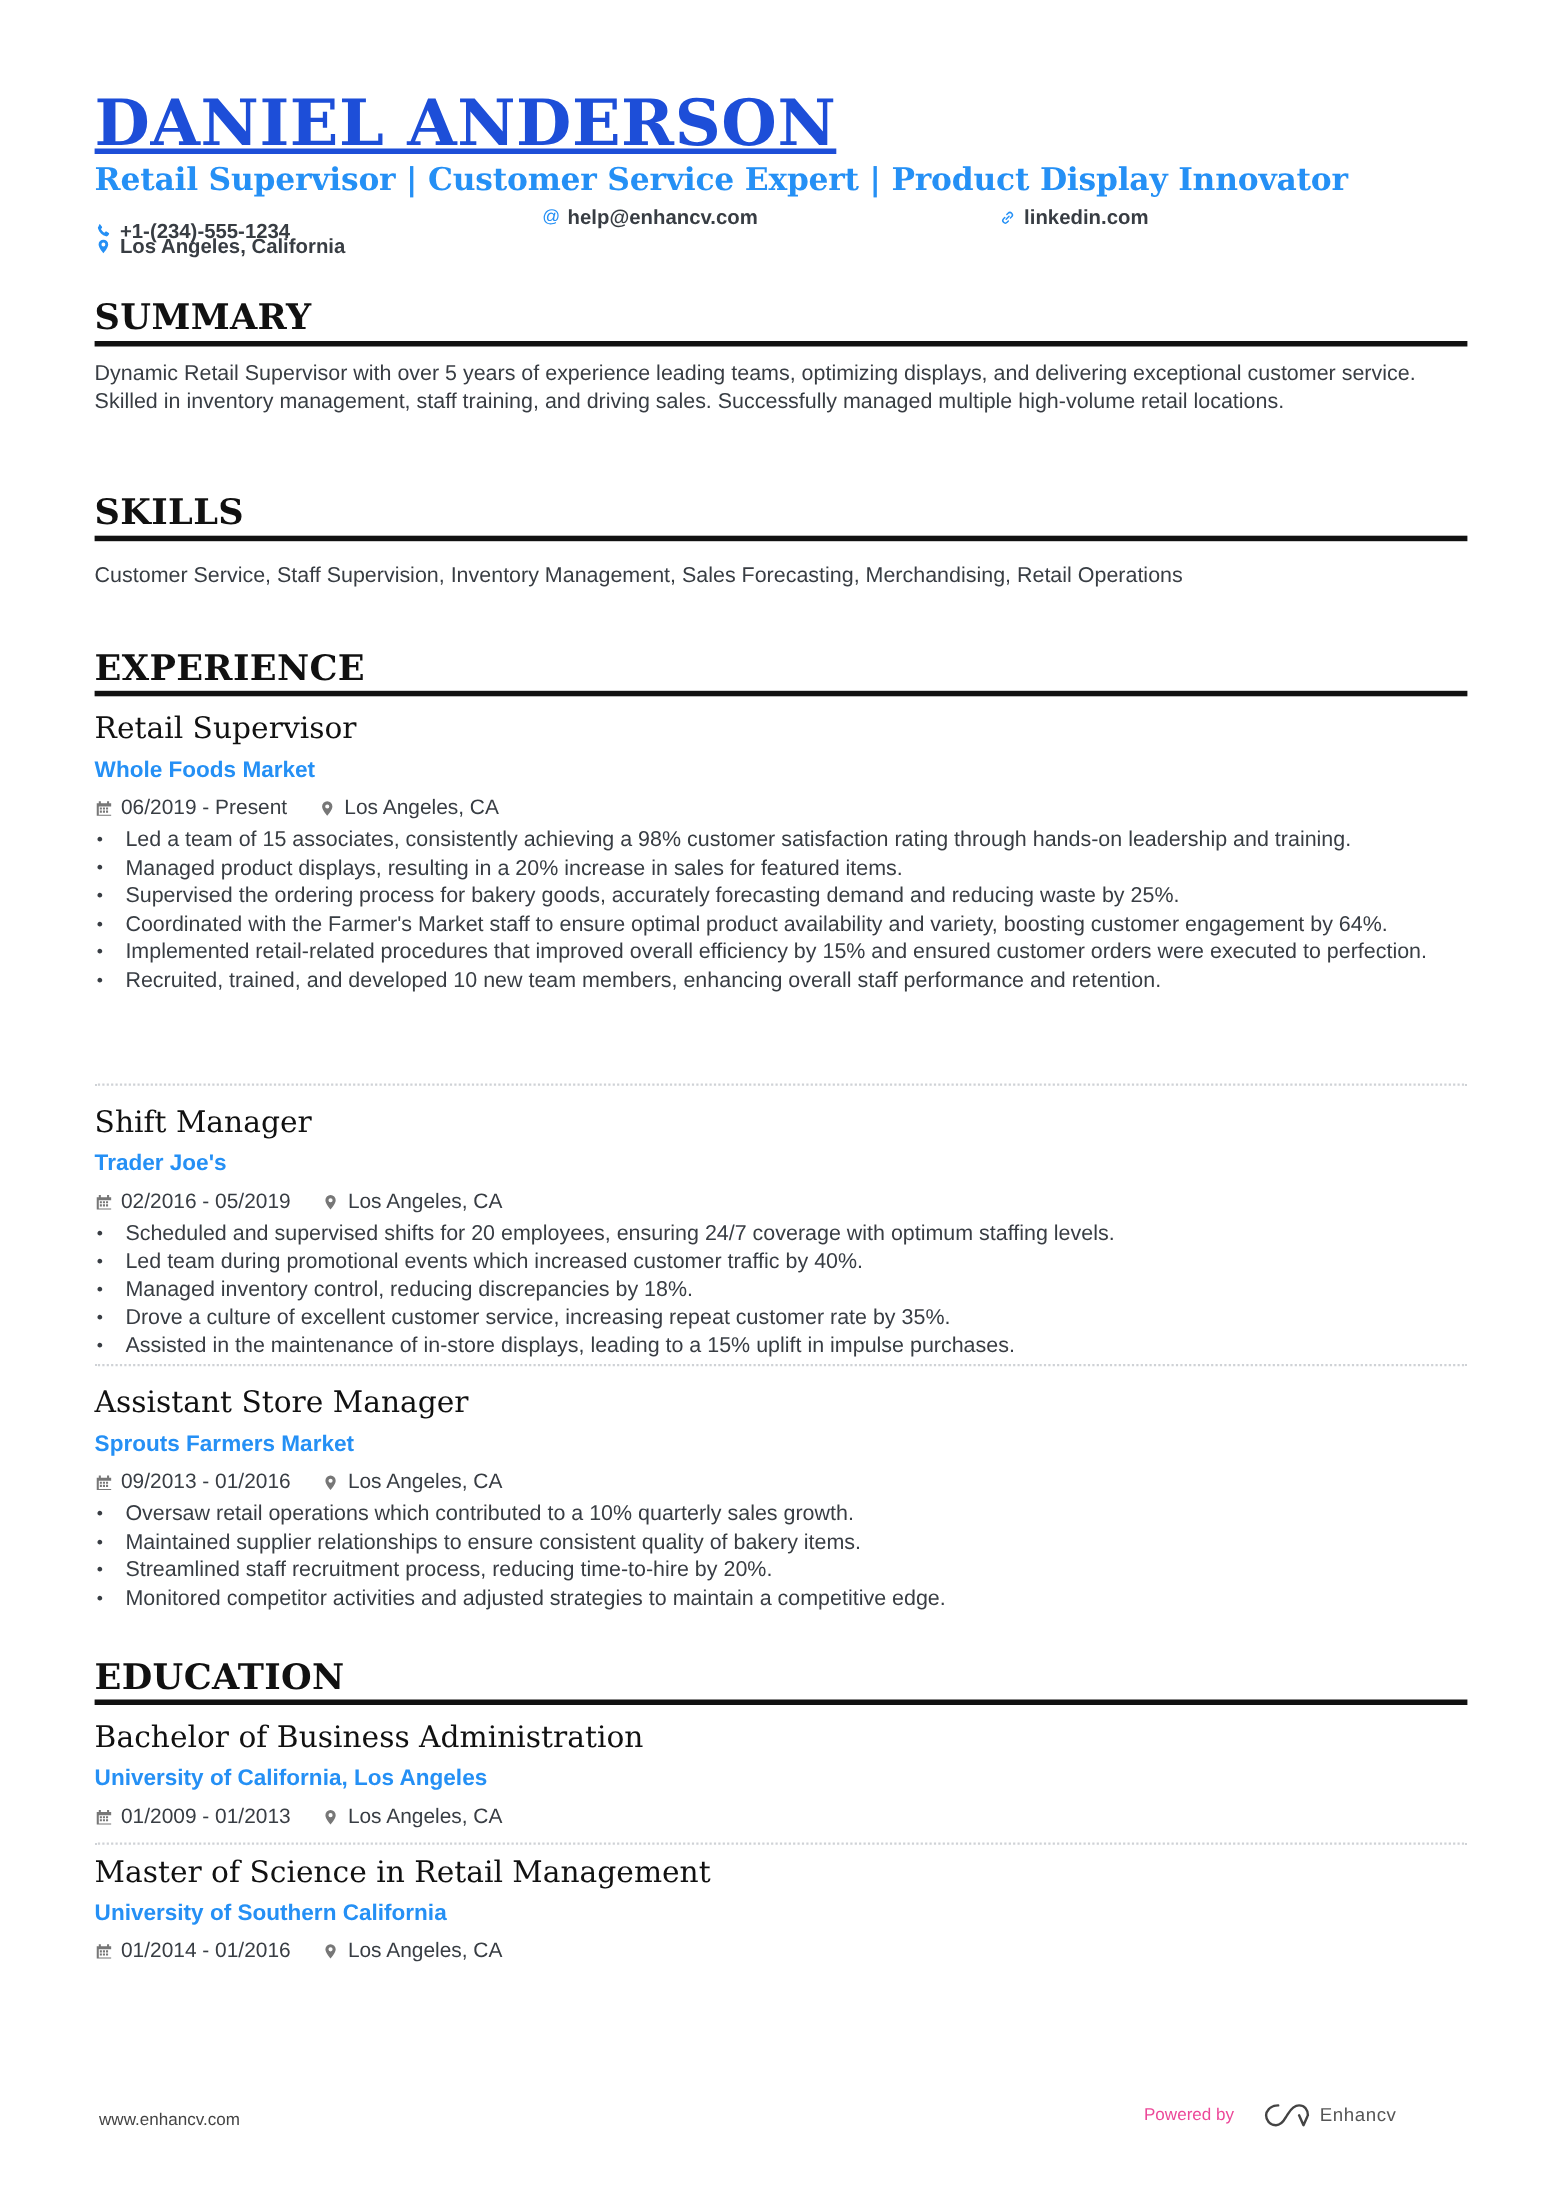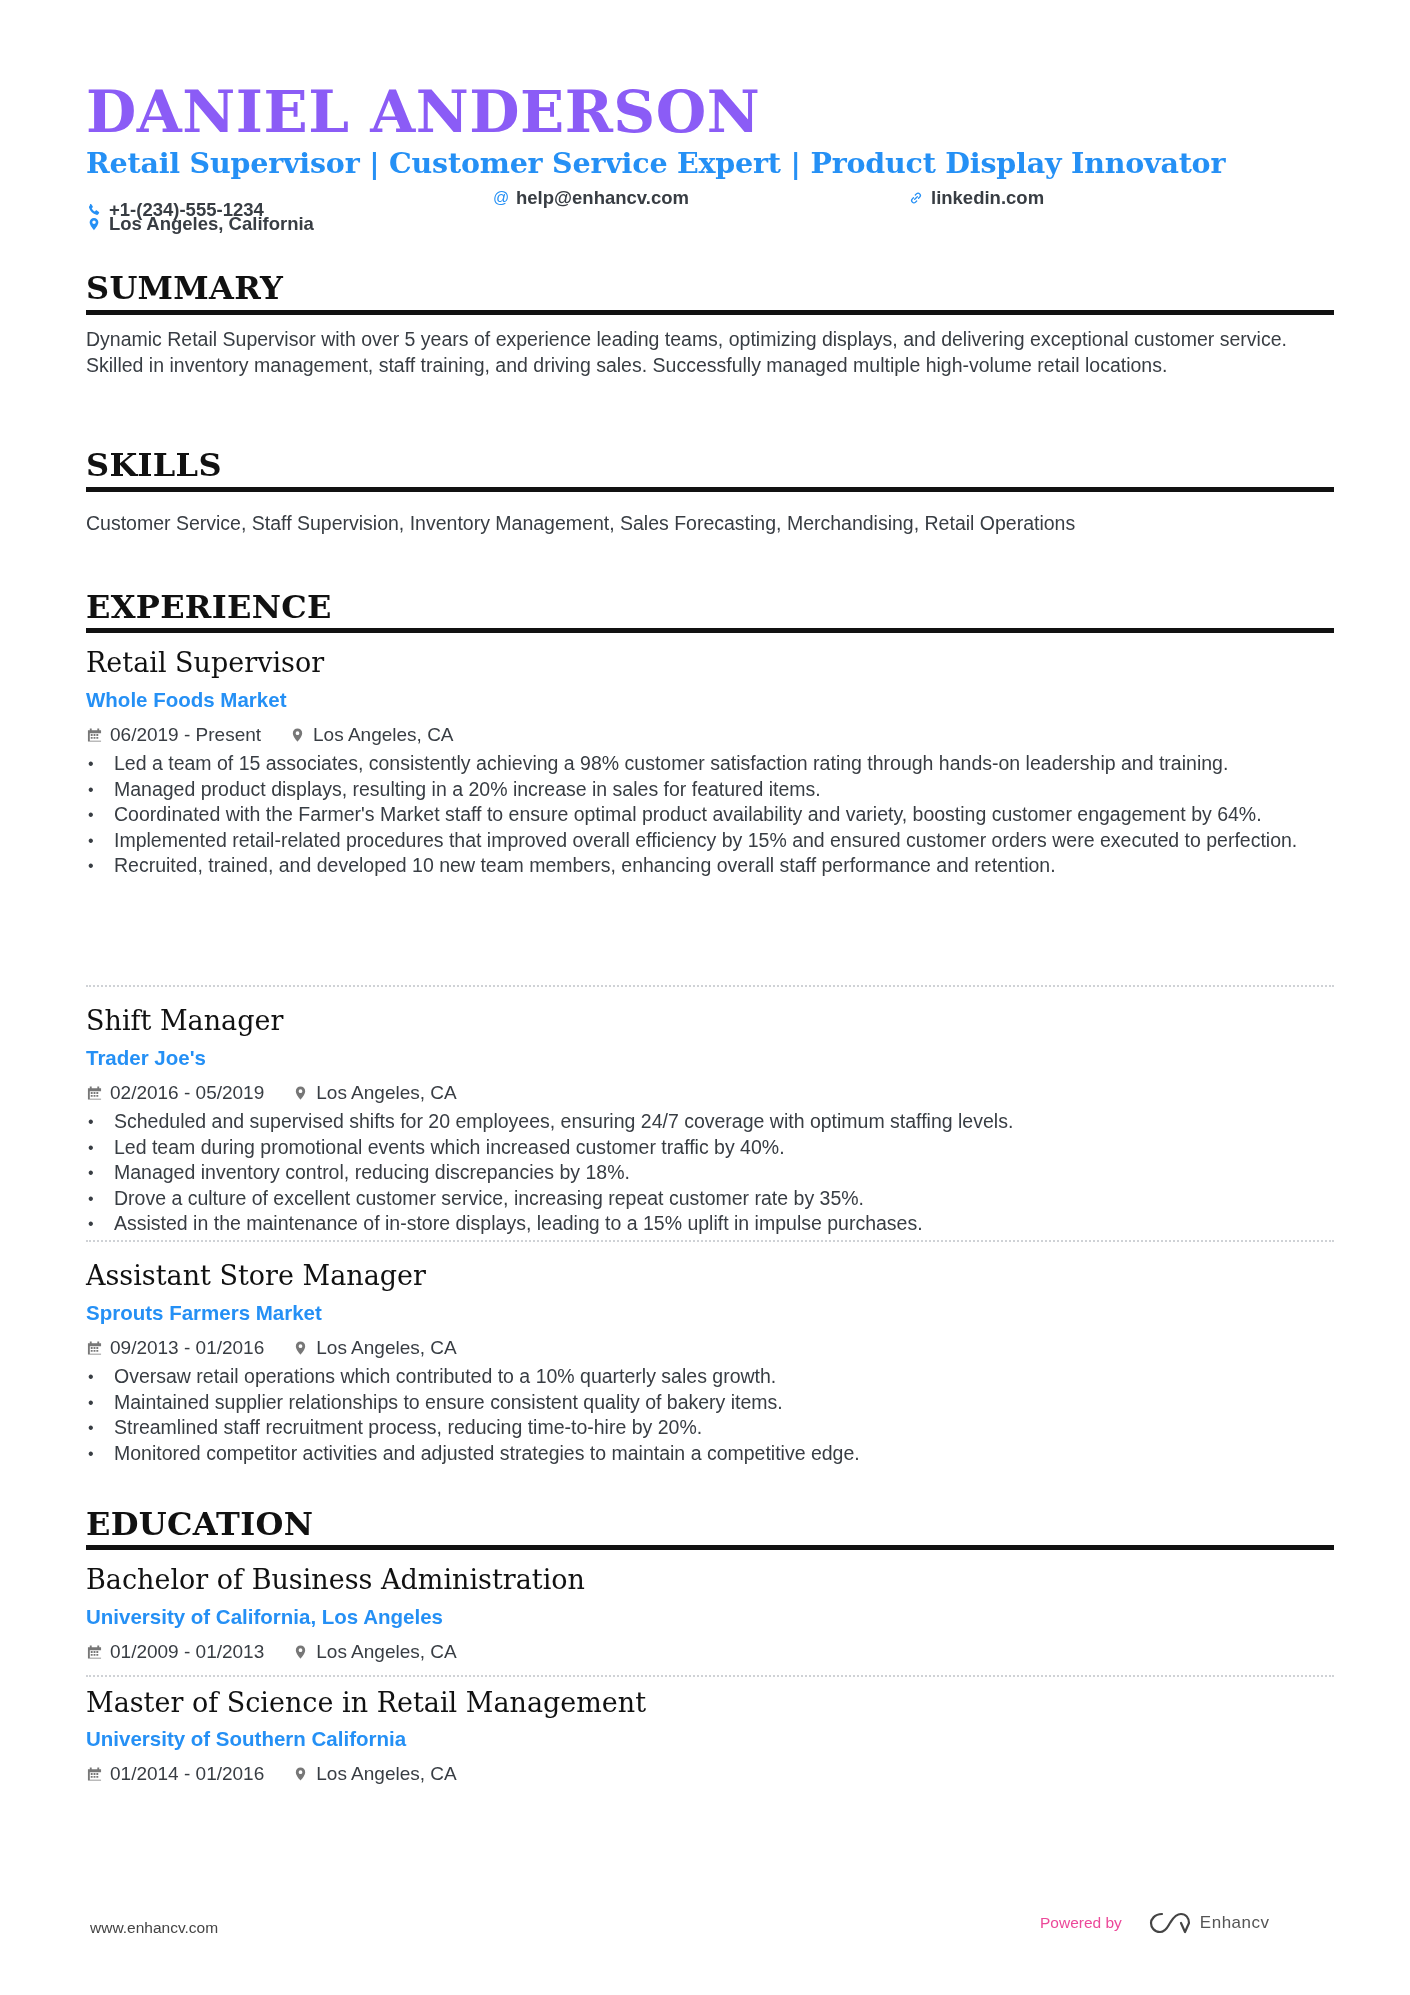--- a/index.html
+++ b/index.html
@@ -2,21 +2,21 @@
 <html><head>
 <meta charset="utf-8">
 <style>
   * { box-sizing: border-box; margin: 0; padding: 0; }
   html, body { width: 1410px; height: 1995px; background: #ffffff; overflow: hidden; }
   body { position: relative; font-family: "Liberation Sans", "DejaVu Sans", sans-serif; color: #383d43; }
   .page { position: absolute; left: 86px; top: 0; width: 1248px; }
 
   .serif { font-family: "DejaVu Serif", "Liberation Serif", serif; }
 
-  .name { position: absolute; top: 78px; left: 0; font-size: 58px; font-weight: 700; color: #8b5cf6; letter-spacing: 0.5px; line-height: 68px; white-space: nowrap; }
+  .name { position: absolute; top: 78px; left: 0; font-size: 58px; font-weight: 700; color: #1d4ed8; letter-spacing: 0.5px; line-height: 68px; white-space: nowrap; text-decoration: underline; }
   .subtitle { position: absolute; top: 145px; left: 0; font-size: 28.5px; font-weight: 700; color: #2590f5; line-height: 36px; white-space: nowrap; letter-spacing: -0.2px; }
 
   .contact { position: absolute; font-size: 18.5px; font-weight: 700; color: #383d43; line-height: 24px; white-space: nowrap; display: flex; align-items: center; }
   .contact .ic { width: 16px; height: 16px; margin-right: 7px; display: inline-flex; align-items: center; justify-content: center; color: #2590f5; }
   .contact .ic svg { width: 14px; height: 14px; fill: #2590f5; }
   .contact .ic.at { font-size: 16px; font-weight: 400; }
 
   .sec-title { position: absolute; left: 0; font-size: 32px; font-weight: 700; color: #111; line-height: 40px; letter-spacing: 0.3px; }
   .rule { position: absolute; left: 0; width: 1248px; height: 5px; background: #111; }
 
@@ -106,20 +106,21 @@
     <span class="mi">
         <svg viewBox="0 0 16 16">
           <path d="M8 1a5 5 0 00-5 5c0 3.6 5 9 5 9s5-5.4 5-9a5 5 0 00-5-5zm0 7a2 2 0 110-4 2 2 0 010 4z"></path>
         </svg>
       </span>
     <span>Los Angeles, CA</span>
   </div>
   <ul class="bullets" style="top:751px;">
     <li>Led a team of 15 associates, consistently achieving a 98% customer satisfaction rating through hands-on leadership and training.</li>
     <li>Managed product displays, resulting in a 20% increase in sales for featured items.</li>
+    <li>Supervised the ordering process for bakery goods, accurately forecasting demand and reducing waste by 25%.</li>
     <li>Coordinated with the Farmer's Market staff to ensure optimal product availability and variety, boosting customer engagement by 64%.</li>
     <li>Implemented retail-related procedures that improved overall efficiency by 15% and ensured customer orders were executed to perfection.</li>
     <li>Recruited, trained, and developed 10 new team members, enhancing overall staff performance and retention.</li>
   </ul>
   <div class="dotted" style="top:985px;"></div>
 
   <div class="role serif" style="top:1004px;">Shift Manager</div>
   <div class="company" style="top:1045px;">Trader Joe's</div>
   <div class="meta" style="top:1081px;">
     <span class="mi">

